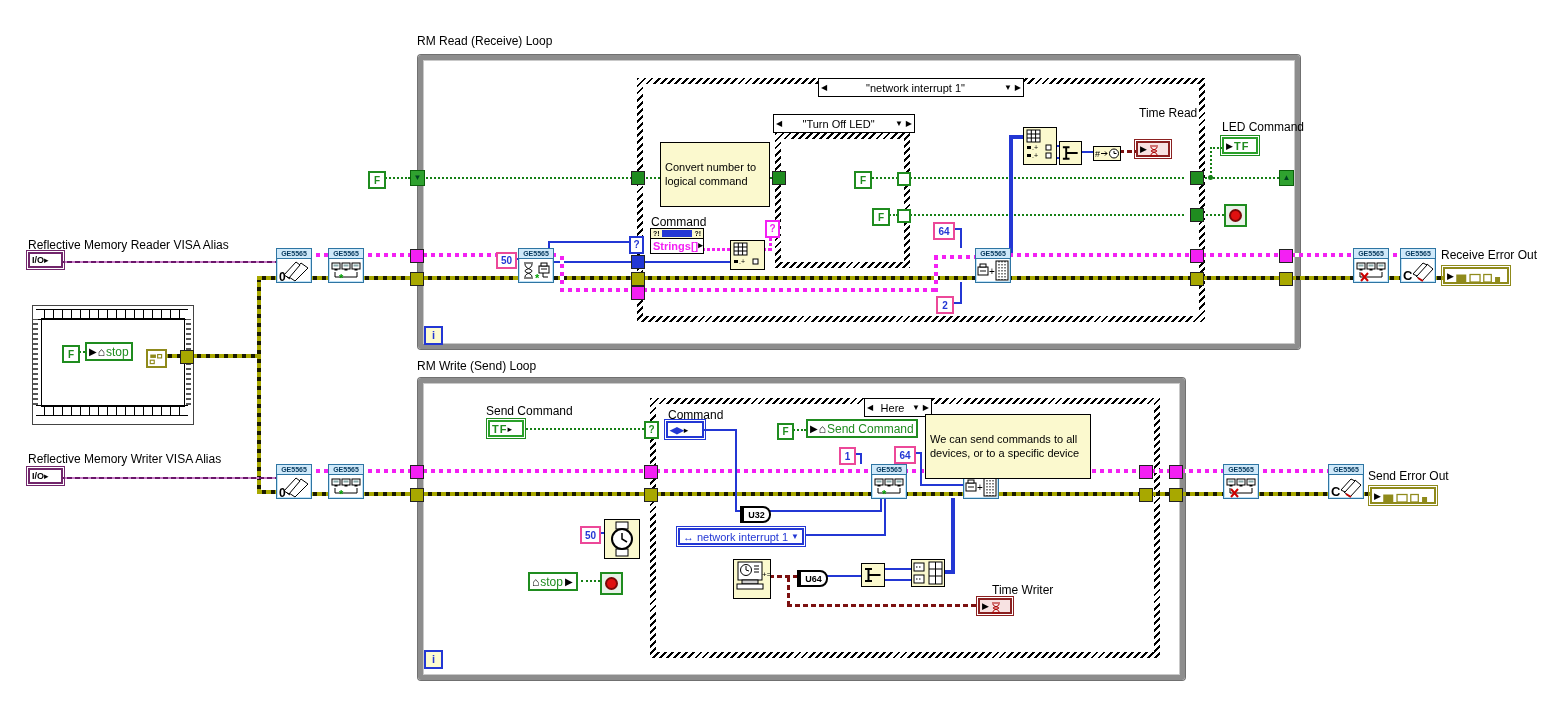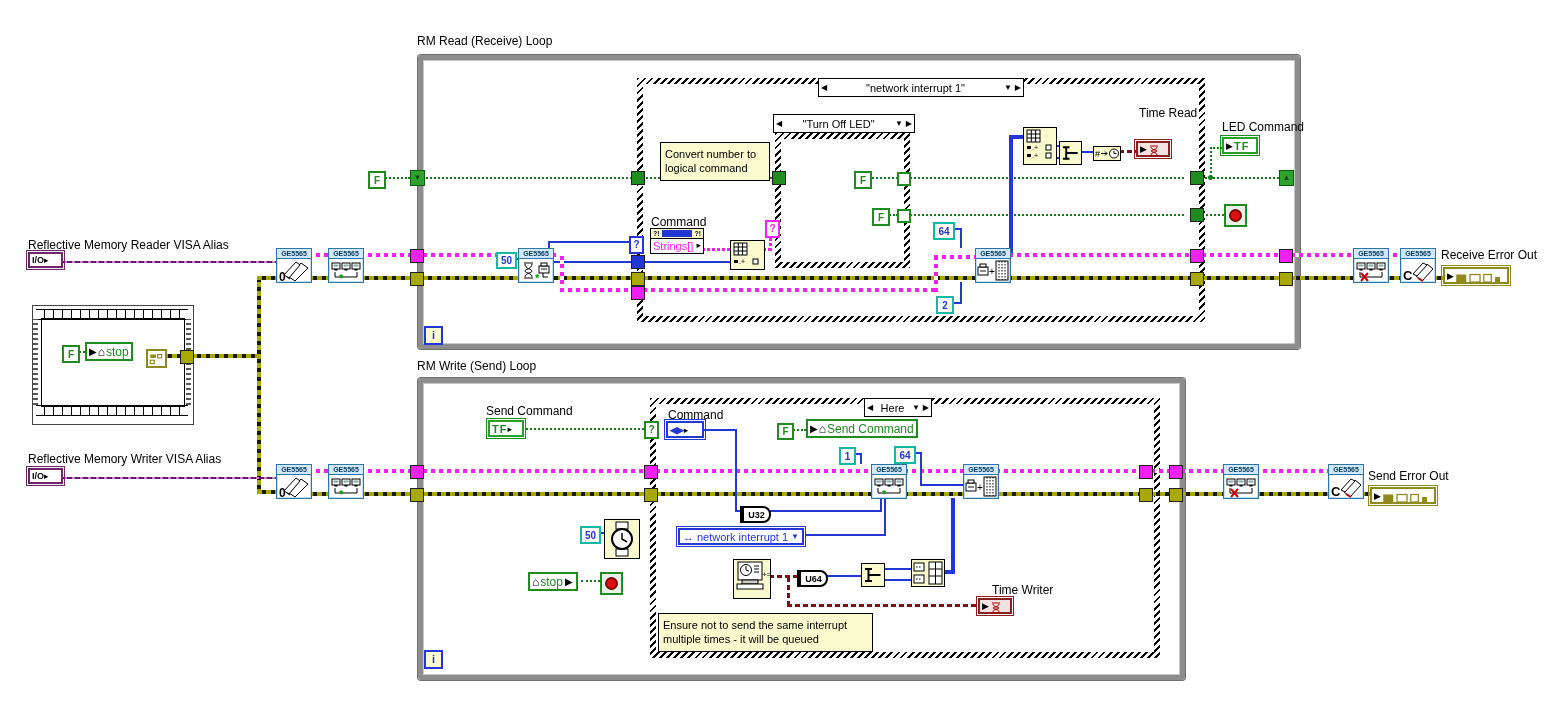--- a/index.html
+++ b/index.html
@@ -49,21 +49,21 @@
       box-shadow:0 0 0 1px #bfe2f7 inset;}
   .geh{background:#cfe9fa;border-bottom:1px solid #2e75a3;font-size:7px;font-weight:bold;
        color:#0a3c60;text-align:center;padding:1px 0;letter-spacing:0px;}
   .gei{height:23px;position:relative;}
   .gei svg{position:absolute;inset:0;width:100%;height:100%;}
   .fn{position:absolute;background:#fbf9ce;border:1px solid #000;z-index:3;}
   .fn svg{position:absolute;inset:0;width:100%;height:100%;}
   
   .cst{position:absolute;display:flex;align-items:center;justify-content:center;background:#fff;
        font-weight:bold;z-index:3;}
-  .cB{border:2px solid #14b8a6;color:#2337d4;font-size:10px;}
+  .cB{border:2px solid #ec4899;color:#2337d4;font-size:10px;}
   .cF{border:2px solid #1f8c1f;color:#1f8c1f;font-size:10px;}
   .flag{position:absolute;background:#fff;border:2px solid #000;border-left-width:4px;
         border-radius:0 8px 8px 0;font-size:9px;font-weight:bold;color:#000;z-index:3;
         display:flex;align-items:center;justify-content:center;}
   .glob{position:absolute;border:2px solid #1f8c1f;background:#fff;color:#1f8c1f;z-index:3;
         display:flex;align-items:center;font-size:12px;padding:0 2px;white-space:nowrap;}
   .glob .blk{color:#000;font-size:10px;margin-right:1px;}
   .glob .hs{color:#000;font-size:12px;margin-right:1px;}
   .ind{position:absolute;background:#fff;display:flex;align-items:center;z-index:3;padding:0 2px;}
   .bGrn{border:2px solid #2aa02a;outline:1px solid #1f8c1f;outline-offset:1px;}
@@ -72,27 +72,27 @@
   .bPur{border:2px solid #71266b;outline:1px solid #71266b;outline-offset:1px;}
   .bBlu{border:2px solid #2337d4;outline:1px solid #2337d4;outline-offset:1px;}
   .ind .arr{color:#000;font-size:9px;margin-right:1px;}
   .tfg{color:#1f8c1f;font-weight:bold;font-size:11px;letter-spacing:1px;}
   .iterm{position:absolute;width:15px;height:15px;border:2px solid #2337d4;background:#fdfbd0;
          color:#2337d4;font-weight:bold;font-size:11px;text-align:center;line-height:14px;z-index:3;}
   .condt{position:absolute;width:19px;height:19px;border:2px solid #1f8c1f;background:#e8f2e8;z-index:3;}
   .condt::after{content:"";position:absolute;left:3px;top:3px;width:9px;height:9px;border-radius:50%;
         background:#e01010;border:2px solid #7a0808;}
   .note{position:absolute;background:#fbf9ce;border:1px solid #000;font-size:11px;line-height:1.3;
-        padding:4px 4px;z-index:6;color:#000;}
+        padding:17px 4px;z-index:6;color:#000;}
   
   .prop{position:absolute;border:1px solid #000;background:#fff;z-index:3;font-size:11px;}
   .prop .ph{display:flex;align-items:center;background:#fbf9ce;border-bottom:1px solid #000;
             font-size:7px;font-weight:bold;padding:1px 2px;gap:2px;}
   .prop .bar{flex:1;height:7px;background:#2337d4;}
-  .prop .pv{display:flex;align-items:flex-start;color:#f320f3;font-weight:normal;padding:1px 2px;}
+  .prop .pv{display:flex;align-items:flex-start;color:#f320f3;font-weight:bold;padding:1px 2px;}
   .prop .pv .pa{color:#000;font-size:9px;margin-left:auto;}
   .ring{position:absolute;border:2px solid #2337d4;outline:1px solid #2337d4;outline-offset:1px;
         background:#fff;color:#2337d4;display:flex;align-items:center;font-size:11px;z-index:3;
         padding:0 3px;gap:3px;white-space:nowrap;}
   
   .seqO{position:absolute;border:1px solid #444;z-index:1;}
   .seqStrip{position:absolute;height:9px;border-top:1px solid #000;border-bottom:1px solid #000;
       background:repeating-linear-gradient(90deg,#fff 0 8px,#000 8px 9px);z-index:1;}
   .seqSide{position:absolute;width:5px;background:repeating-linear-gradient(0deg,#555 0 2px,#fff 2px 5px);z-index:1;}
   .seqI{position:absolute;border:1px solid #000;z-index:1;}
@@ -525,20 +525,21 @@
   </div>
   <div class="w wPM" style="left:996px;top:469px;width:152px;"></div>
 
   <div class="cst cF" style="left:777px;top:423px;width:13px;height:13px;">F</div>
   <div class="w wG" style="left:790px;top:429px;width:16px;"></div>
   <div class="glob" style="left:806px;top:419px;height:15px;">
     <span class="blk">▶</span>
     <span class="hs">⌂</span>
     <span>Send Command</span>
   </div>
+  <div class="note" style="left:925px;top:414px;width:156px;">We can send commands to all devices, or to a specific device</div>
 
   <div class="cst cB" style="left:580px;top:526px;width:17px;height:14px;">50</div>
   <div class="w wB" style="left:597px;top:532px;width:7px;"></div>
   <div class="fn" style="left:604px;top:519px;width:34px;height:38px;">
     <span><svg viewBox="0 0 34 38">
           <rect x="11" y="2" width="12" height="7" fill="#fff" stroke="#000"></rect>
           <rect x="11" y="29" width="12" height="7" fill="#fff" stroke="#000"></rect>
           <circle cx="17" cy="19" r="10" fill="#fff" stroke="#000" stroke-width="2"></circle>
           <path d="M17 13v6l5 3" stroke="#000" stroke-width="1.5" fill="none"></path>
         </svg></span>
@@ -585,21 +586,20 @@
           <rect x="2" y="3" width="10" height="8" fill="#fff" stroke="#000"></rect>
           <path d="M4 7h6" stroke="#000" stroke-dasharray="1.5 1.5"></path>
           <rect x="2" y="15" width="10" height="8" fill="#fff" stroke="#000"></rect>
           <path d="M4 19h6" stroke="#000" stroke-dasharray="1.5 1.5"></path>
           <rect x="17" y="2" width="13" height="22" fill="#fff" stroke="#000"></rect>
           <path d="M17 9h13M17 16h13M23.5 2v22" stroke="#000"></path>
         </svg></span>
   </div>
   <div class="w wBT" style="left:943px;top:570px;width:12px;"></div>
   <div class="w wBTv" style="left:951px;top:498px;height:76px;"></div>
-  <div class="note" style="left:658px;top:613px;width:205px;">Ensure not to send the same interrupt multiple times - it will be queued</div>
 
   <div class="tun tP" style="left:1139px;top:465px;"></div>
   <div class="tun tE" style="left:1139px;top:488px;"></div>
   <div class="w wPM" style="left:1151px;top:469px;width:23px;"></div>
   <div class="w wE" style="left:1151px;top:492px;width:23px;"></div>
   <div class="tun tP" style="left:1169px;top:465px;"></div>
   <div class="tun tE" style="left:1169px;top:488px;"></div>
   <div class="w wPM" style="left:1181px;top:469px;width:42px;"></div>
   <div class="w wE" style="left:1181px;top:492px;width:42px;"></div>
   <div class="ge" style="left:1223px;top:464px;">

